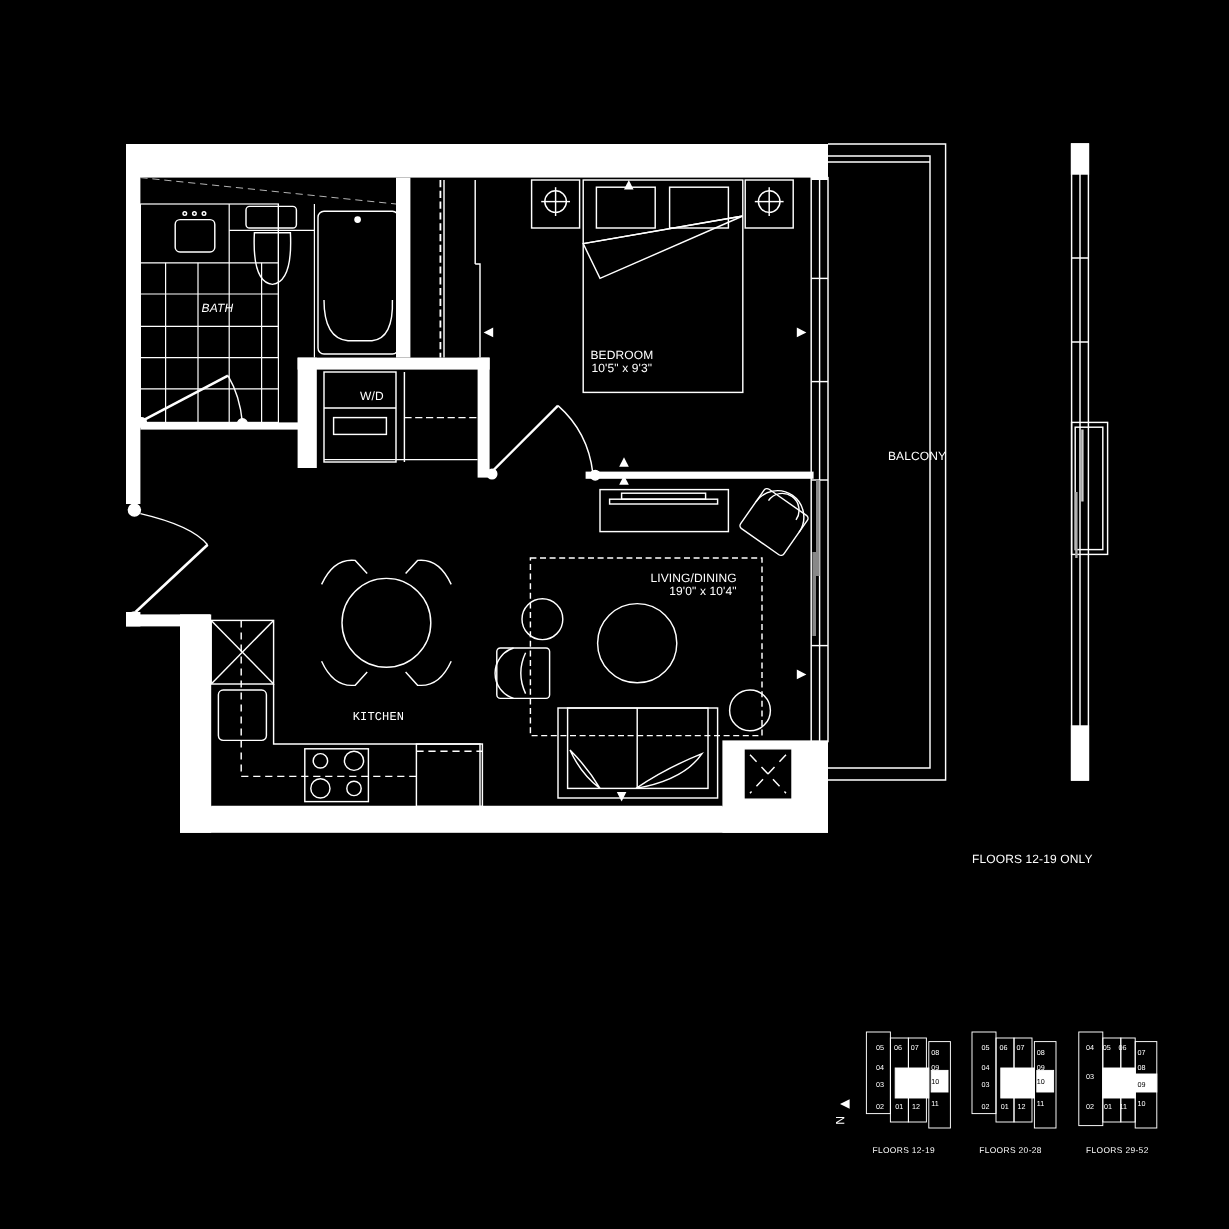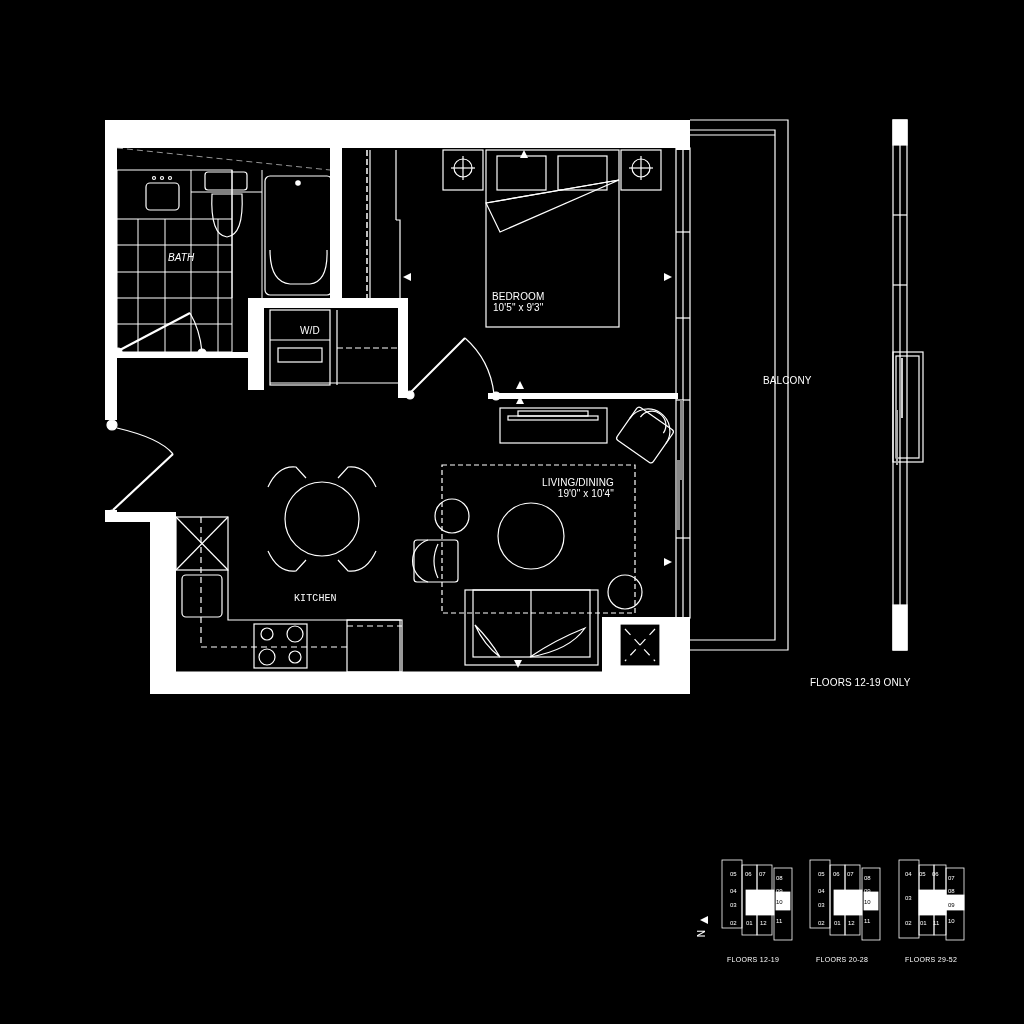--- a/index.html
+++ b/index.html
@@ -250,24 +250,24 @@
   <span>BEDROOM</span>
   <span class="dim">10'5" x 9'3"</span>
 </div>
 <div class="lbl" style="left:542px;top:477px;text-align:right;">
   <span>LIVING/DINING</span>
   <span class="dim">19'0" x 10'4"</span>
 </div>
 <div class="lbl" style="left:294px;top:593px;font-family:Liberation Mono, monospace;">
   <span>KITCHEN</span>
 </div>
-<div class="lbl" style="left:736px;top:375px;padding-left:27px;">
+<div class="lbl" style="left:713px;top:375px;padding-left:27px;">
   <span>BALCONY</span>
 </div>
-<div class="lbl" style="left:810px;top:677px;">FLOORS 12-19 ONLY</div>
+<div class="lbl" style="left:810px;top:711px;">FLOORS 12-19 ONLY</div>
 
 <div>
   <span class="unitno" style="left:730px;top:871px;">05</span>
   <span class="unitno" style="left:745px;top:871px;">06</span>
   <span class="unitno" style="left:759px;top:871px;">07</span>
   <span class="unitno" style="left:776px;top:875px;">08</span>
   <span class="unitno" style="left:730px;top:888px;">04</span>
   <span class="unitno" style="left:776px;top:888px;">09</span>
   <span class="unitno" style="left:730px;top:902px;">03</span>
   <span class="unitno" style="left:776px;top:899px;color:#000;">10</span>

